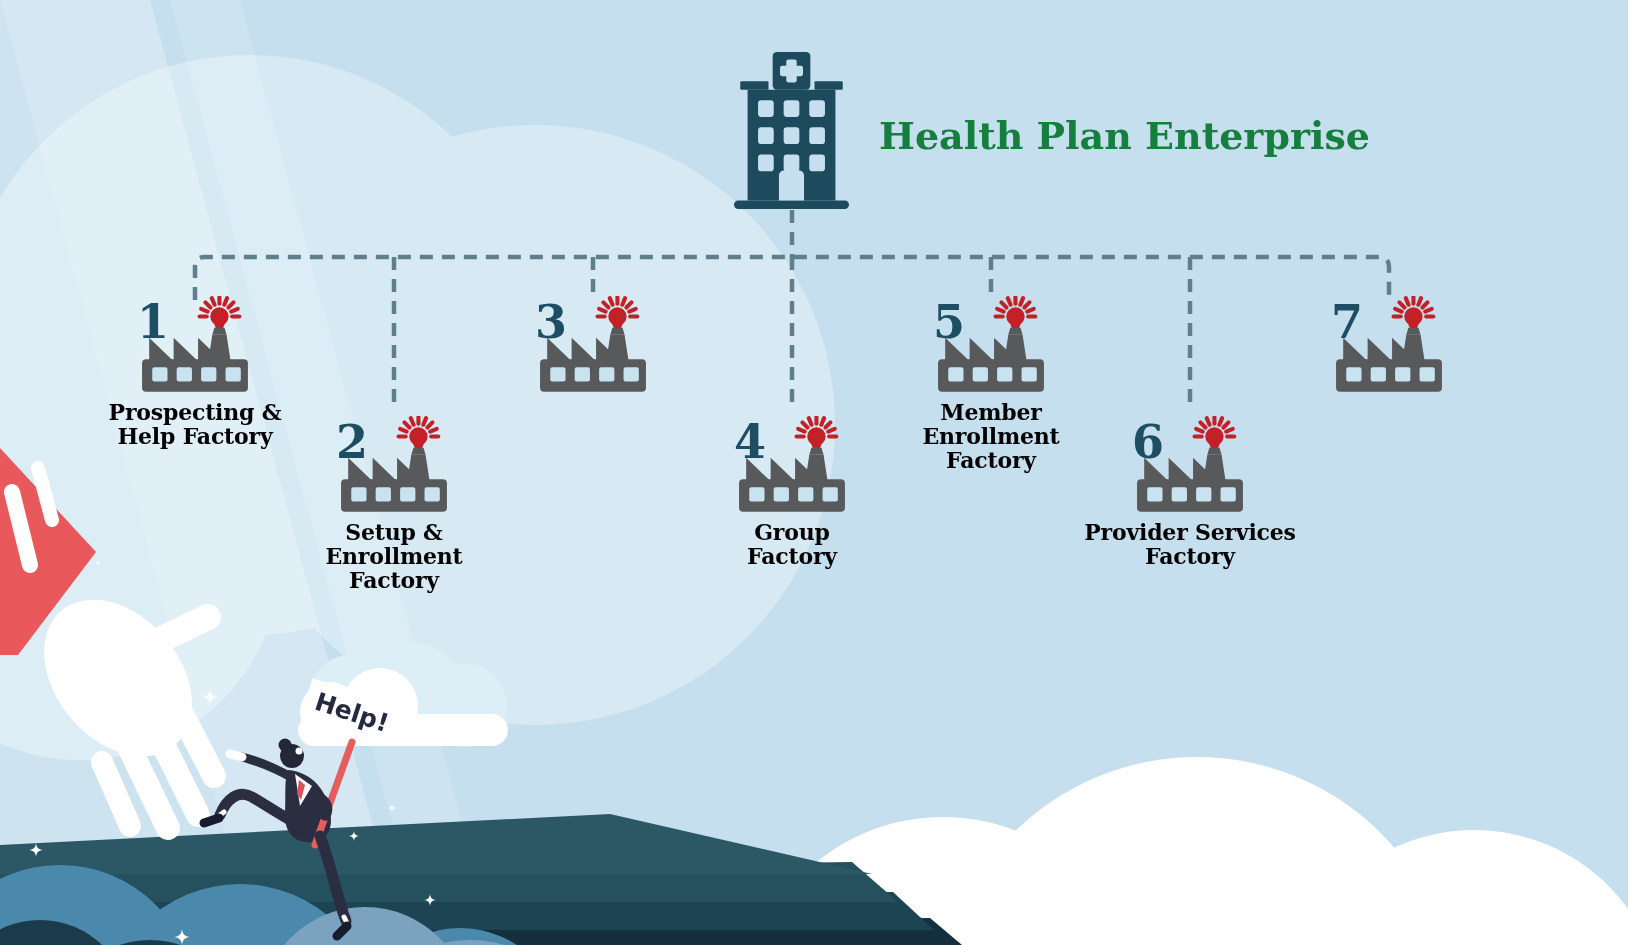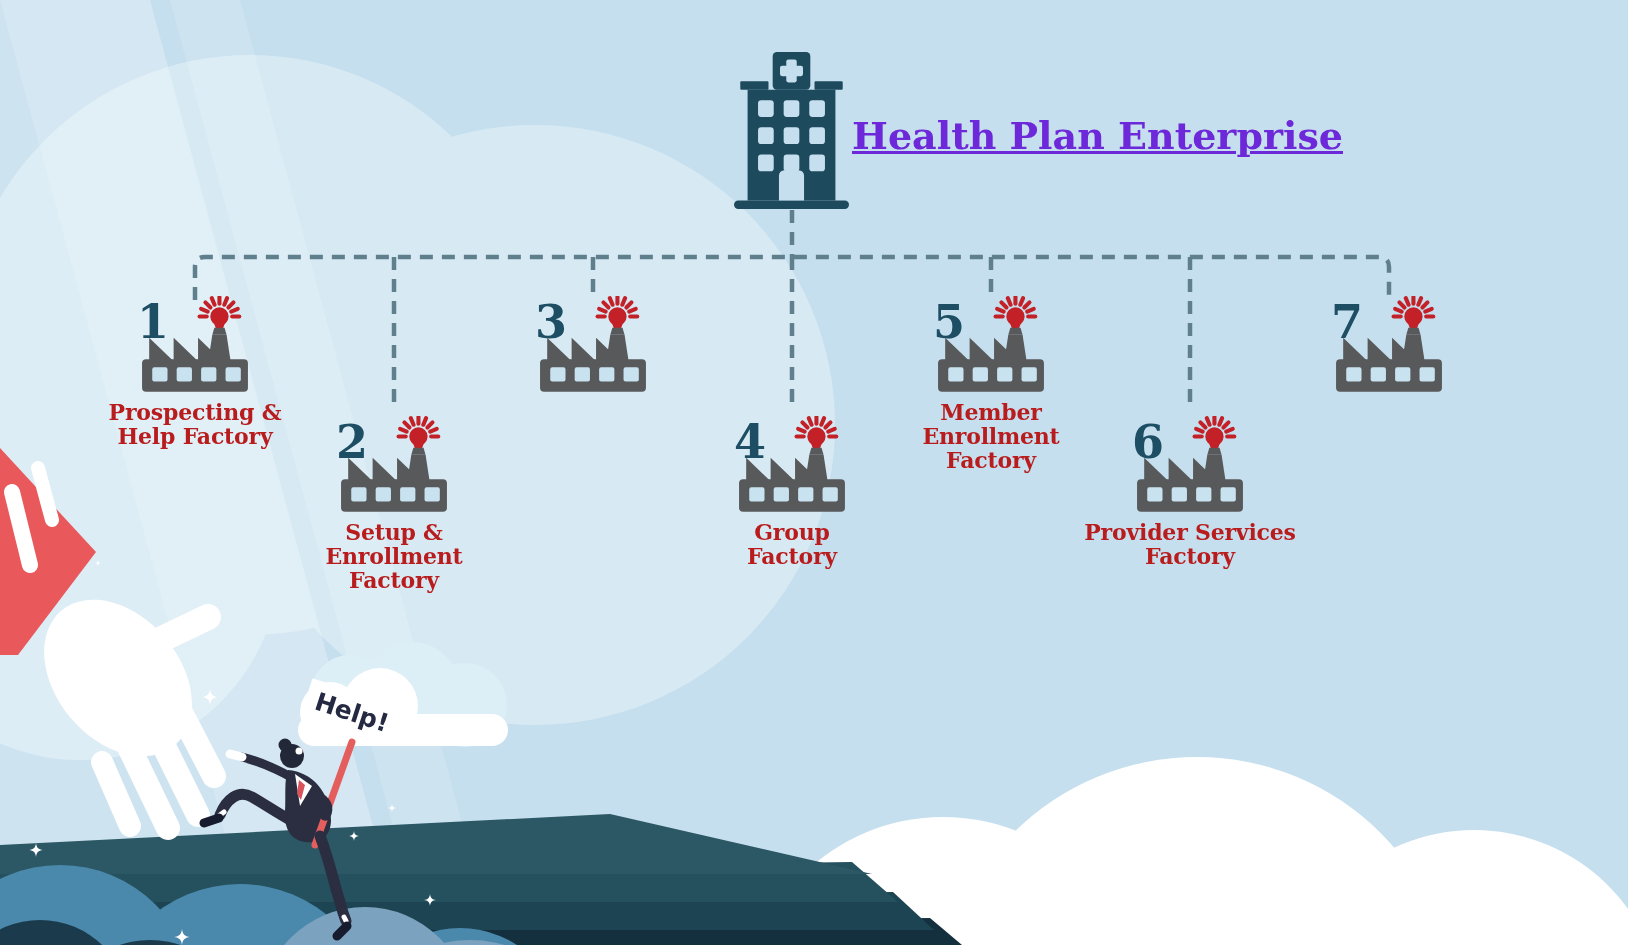--- a/index.html
+++ b/index.html
@@ -1,27 +1,27 @@
 <!DOCTYPE html>
 <html><head>
 <meta charset="utf-8">
 <style>
   html,body{margin:0;padding:0;}
   .stage{position:relative;width:1628px;height:945px;overflow:hidden;background:#C6DFEE;
          font-family:"DejaVu Serif",serif;}
   .bg{position:absolute;left:0;top:0;}
   .hospital{position:absolute;left:734px;top:52px;}
-  .title{position:absolute;left:852px;top:112px;font:700 38px/48px "DejaVu Serif",serif;
-         color:#6d28d9;letter-spacing:0px;white-space:nowrap;text-decoration:underline;}
+  .title{position:absolute;left:879px;top:112px;font:700 38px/48px "DejaVu Serif",serif;
+         color:#15803d;letter-spacing:0px;white-space:nowrap;}
   .factory{position:absolute;width:240px;height:210px;}
   .f-num{position:absolute;top:2px;left:0;width:calc(50% - 26px);text-align:right;
          font:700 46px/48px "DejaVu Serif",serif;color:#1D4E63;}
   .f-icon{position:absolute;top:0;left:50%;transform:translateX(-50%);}
   .f-label{position:absolute;top:104px;left:0;width:100%;text-align:center;
-           font:700 22px/24px "DejaVu Serif",serif;color:#b91c1c;letter-spacing:-0.2px;}
+           font:700 22px/24px "DejaVu Serif",serif;color:#000000;letter-spacing:-0.2px;}
 </style>
 </head>
 <body>
 
 <div class="stage">
 
   <svg width="0" height="0" style="position:absolute" aria-hidden="true">
     <defs>
       <path id="star-glyph" d="M0,-1 C0.09,-0.32 0.32,-0.09 1,0 C0.32,0.09 0.09,0.32 0,1 C-0.09,0.32 -0.32,0.09 -1,0 C-0.32,-0.09 -0.09,-0.32 0,-1 Z"></path>
       <g id="factory-glyph">

